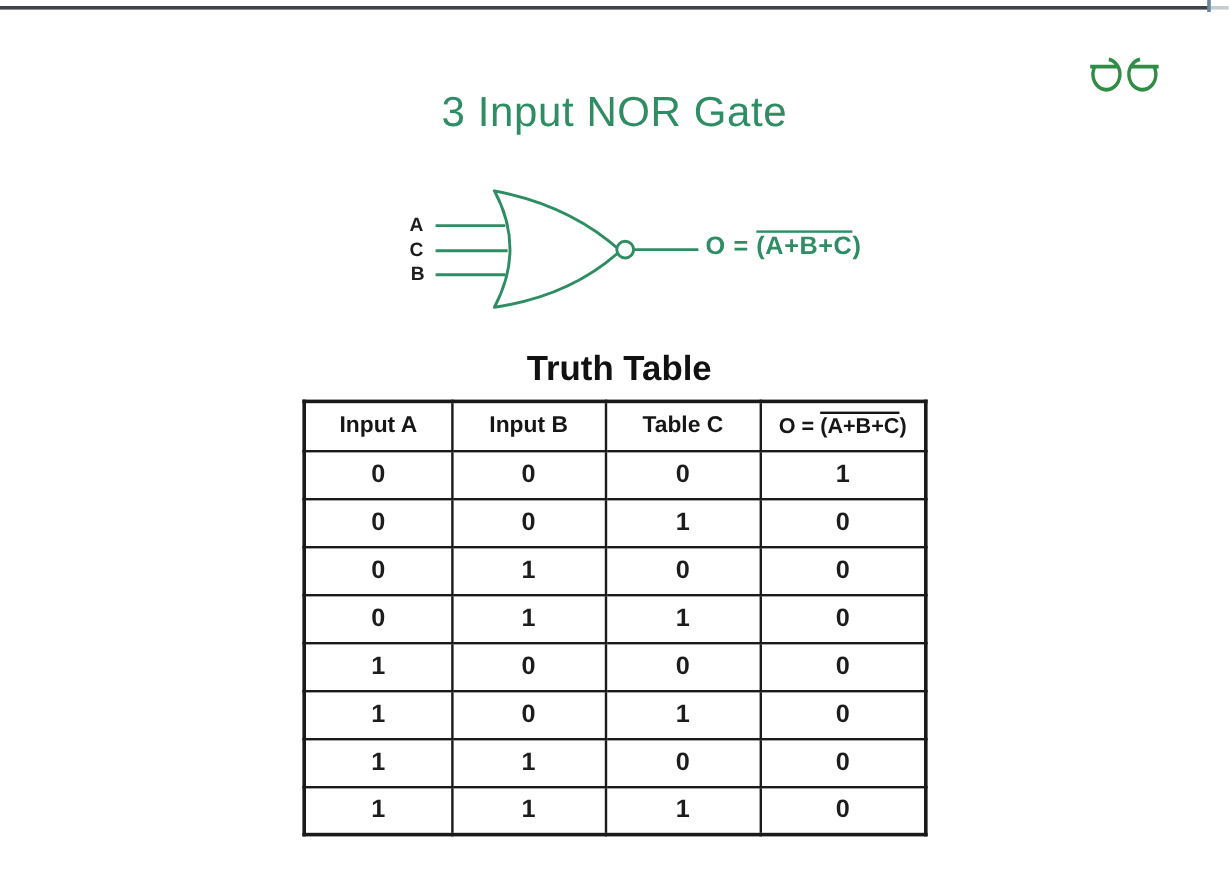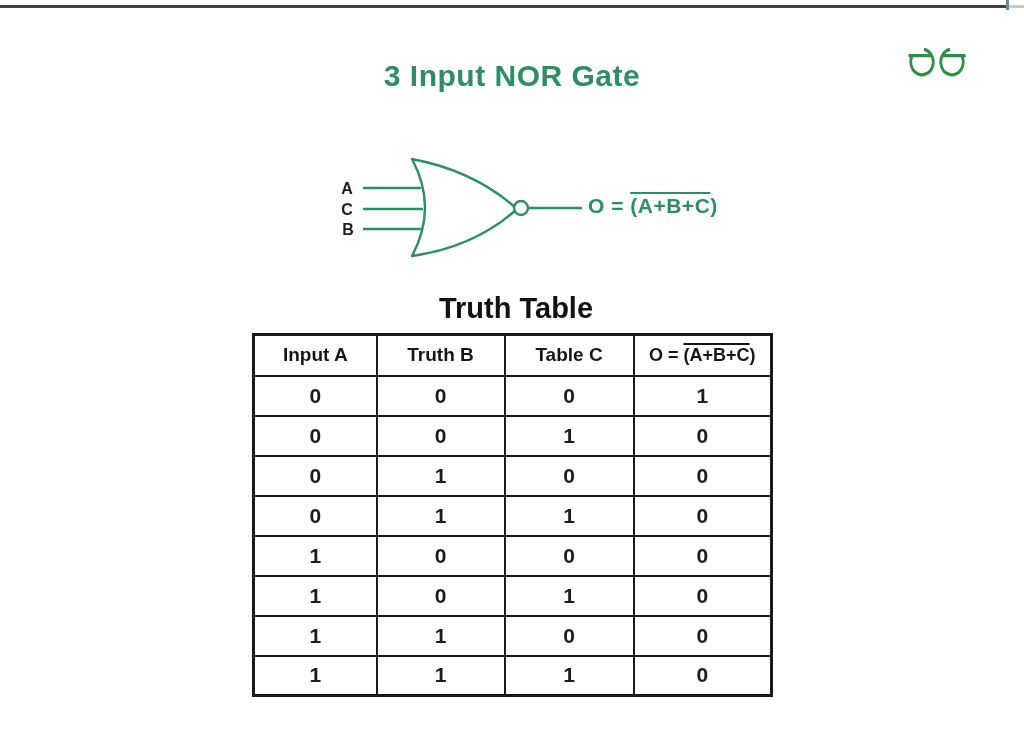--- a/index.html
+++ b/index.html
@@ -6,22 +6,22 @@
   body{
     width:1024px;height:732px;position:relative;overflow:hidden;
     background:#ffffff;
     font-family:"Liberation Sans","DejaVu Sans",sans-serif;
     color:var(--ink,#1b1b1b);
   }
   .top-line{position:absolute;left:0;top:5px;width:1007px;height:3px;background:var(--top-line,#3f4347);}
   .top-line-light{position:absolute;left:1009px;top:5px;width:15px;height:3px;background:var(--top-line-light,#c3ccd2);}
   .top-tick{position:absolute;left:1006px;top:0;width:3px;height:10px;background:var(--tick,#6a87a0);}
   .title{
-    position:absolute;left:0;top:59px;width:100%;margin:0;
-    text-align:center;font-size:30px;font-weight:700;letter-spacing:.5px;
+    position:absolute;left:0;top:74px;width:100%;margin:0;
+    text-align:center;font-size:35px;font-weight:400;letter-spacing:.5px;
     color:var(--green,#2e8d63);
   }
   .logo{position:absolute;left:908px;top:46px;width:58px;height:33px;color:var(--logo-green,#2f8d46);}
   .logo path{stroke:currentColor;stroke-width:6;fill:none;}
   .gate{position:absolute;left:333px;top:152px;width:255px;height:115px;color:var(--green,#2e8d63);}
   .gate text{font-family:"Liberation Sans","DejaVu Sans",sans-serif;font-size:16px;font-weight:600;fill:#1d1d1d;}
   .gate .wire{stroke:currentColor;stroke-width:2.4;}
   .gate .body{stroke:currentColor;stroke-width:2.4;fill:#ffffff;stroke-linejoin:round;}
   .gate .bubble{stroke:currentColor;stroke-width:2.4;fill:#fbfdfc;}
   .out-label{
@@ -82,21 +82,21 @@
 <table class="tt">
   <colgroup>
     <col style="width:123px">
       <col style="width:128px">
       <col style="width:129px">
       <col style="width:138px">
   </colgroup>
   <thead>
     <tr>
       <th>Input A</th>
-      <th>Truth B</th>
+      <th>Input B</th>
       <th>Table C</th>
       <th class="out-col"><span>O = </span><span class="ovl">(A+B+C</span><span>)</span></th>
     </tr>
   </thead>
   <tbody>
       <tr>
         <td>0</td>
         <td>0</td>
         <td>0</td>
         <td>1</td>

